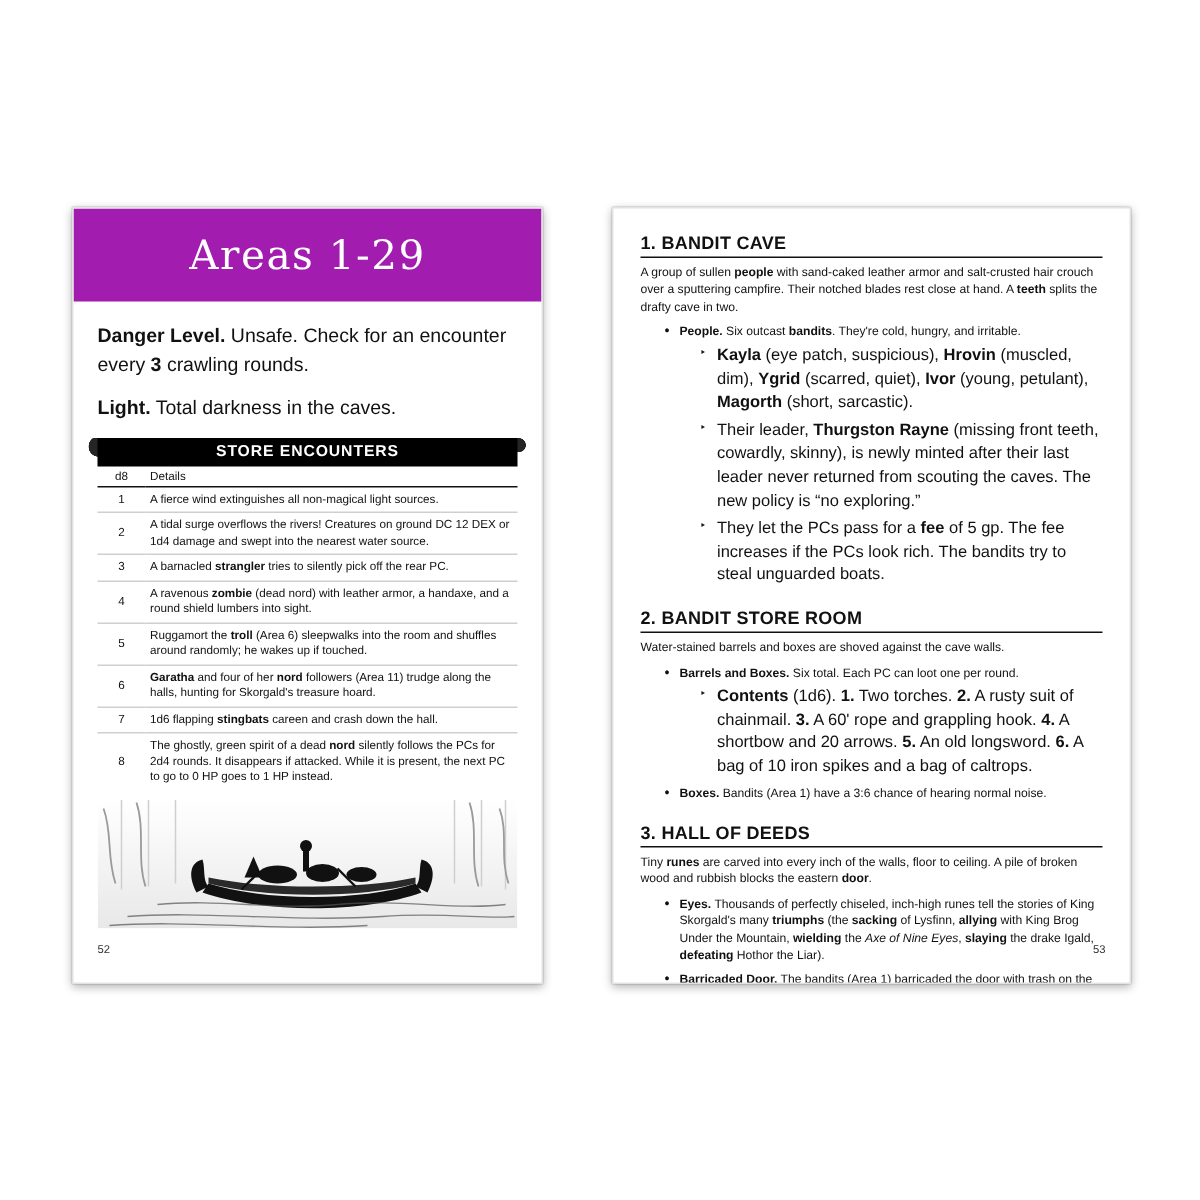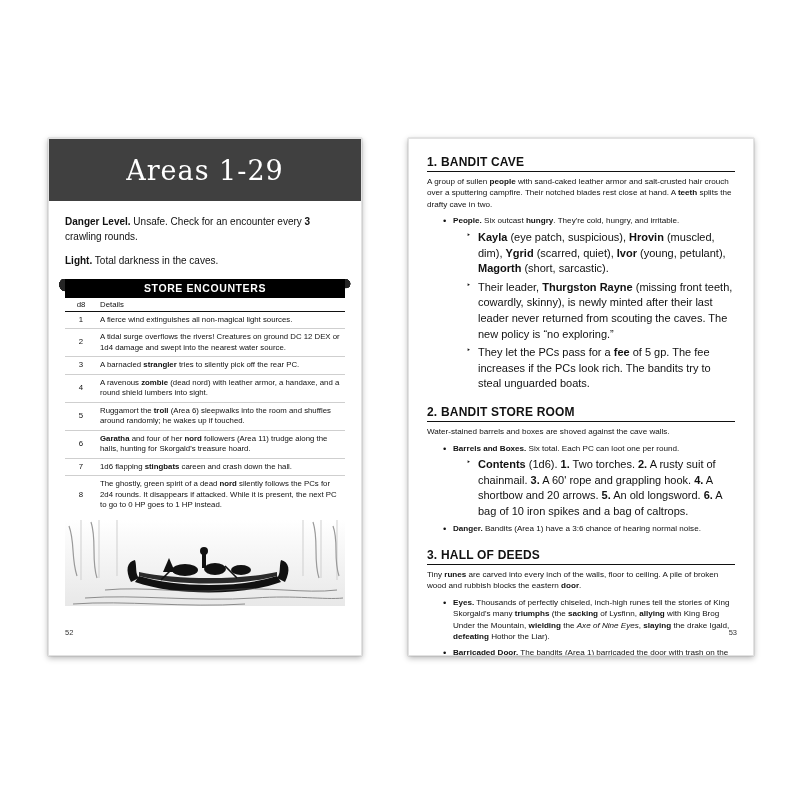--- a/index.html
+++ b/index.html
@@ -32,40 +32,40 @@
   }
   .page-right {
     left: 408px;
     top: 138px;
     width: 344px;
     height: 516px;
   }
 
   
   .chapter-banner {
-    background: #404040;
+    background: #a21caf;
     color: #ffffff;
     height: 62px;
     display: flex;
     align-items: center;
     justify-content: center;
   }
   .chapter-title {
     font-family: "DejaVu Serif", serif;
     font-size: 27px;
     letter-spacing: 1px;
     font-weight: 400;
     color: #ffffff;
   }
   .left-body {
     padding: 14px 16px 0 16px;
     color: #111111;
   }
   .note-line {
-    font-size: 10px;
+    font-size: 13px;
     line-height: 1.45;
     margin-bottom: 10px;
     color: #111;
   }
   .note-line b { font-weight: bold; }
 
   .table-header-band {
     position: relative;
     background: #000000;
     color: #ffffff;
@@ -320,21 +320,21 @@
 
   <div class="page page-right">
     <div class="right-body">
 
       <h2 class="sec">1. BANDIT CAVE</h2>
       <p class="intro">
         A group of sullen <b>people</b> with sand-caked leather armor and salt-crusted hair crouch over a sputtering campfire. Their notched blades rest close at hand. A <b>teeth</b> splits the drafty cave in two.
       </p>
       <ul class="lvl1">
         <li>
-          <b>People.</b> Six outcast <b>hungry</b>. They're cold, hungry, and irritable.
+          <b>People.</b> Six outcast <b>bandits</b>. They're cold, hungry, and irritable.
           <ul class="lvl2">
             <li>
               <b>Kayla</b> (eye patch, suspicious), <b>Hrovin</b> (muscled, dim), <b>Ygrid</b> (scarred, quiet), <b>Ivor</b> (young, petulant), <b>Magorth</b> (short, sarcastic).
             </li>
             <li>
               Their leader, <b>Thurgston Rayne</b> (missing front teeth, cowardly, skinny), is newly minted after their last leader never returned from scouting the caves. The new policy is “no exploring.”
             </li>
             <li>
               They let the PCs pass for a <b>fee</b> of 5 gp. The fee increases if the PCs look rich. The bandits try to steal unguarded boats.
             </li>
@@ -347,21 +347,21 @@
       <ul class="lvl1">
         <li>
           <b>Barrels and Boxes.</b> Six total. Each PC can loot one per round.
           <ul class="lvl2">
             <li>
               <b>Contents</b> (1d6). <b>1.</b> Two torches. <b>2.</b> A rusty suit of chainmail. <b>3.</b> A 60' rope and grappling hook. <b>4.</b> A shortbow and 20 arrows. <b>5.</b> An old longsword. <b>6.</b> A bag of 10 iron spikes and a bag of caltrops.
             </li>
           </ul>
         </li>
         <li>
-          <b>Danger.</b> Bandits (Area 1) have a 3:6 chance of hearing normal noise.
+          <b>Boxes.</b> Bandits (Area 1) have a 3:6 chance of hearing normal noise.
         </li>
       </ul>
 
       <h2 class="sec gap">3. HALL OF DEEDS</h2>
       <p class="intro">
         Tiny <b>runes</b> are carved into every inch of the walls, floor to ceiling. A pile of broken wood and rubbish blocks the eastern <b>door</b>.
       </p>
       <ul class="lvl1">
         <li>
           <b>Eyes.</b> Thousands of perfectly chiseled, inch-high runes tell the stories of King Skorgald's many <b>triumphs</b> (the <b>sacking</b> of Lysfinn, <b>allying</b> with King Brog Under the Mountain, <b>wielding</b> the <i>Axe of Nine Eyes</i>, <b>slaying</b> the drake Igald, <b>defeating</b> Hothor the Liar).

